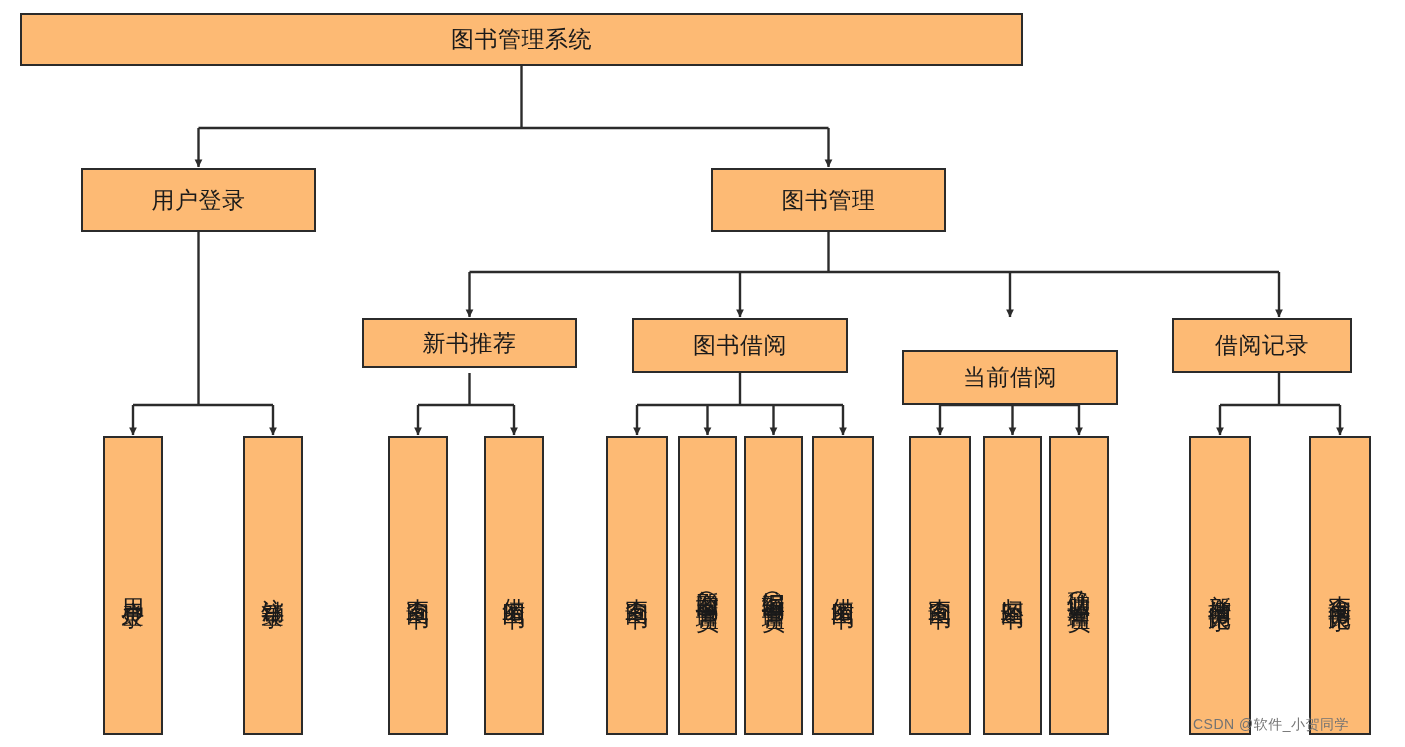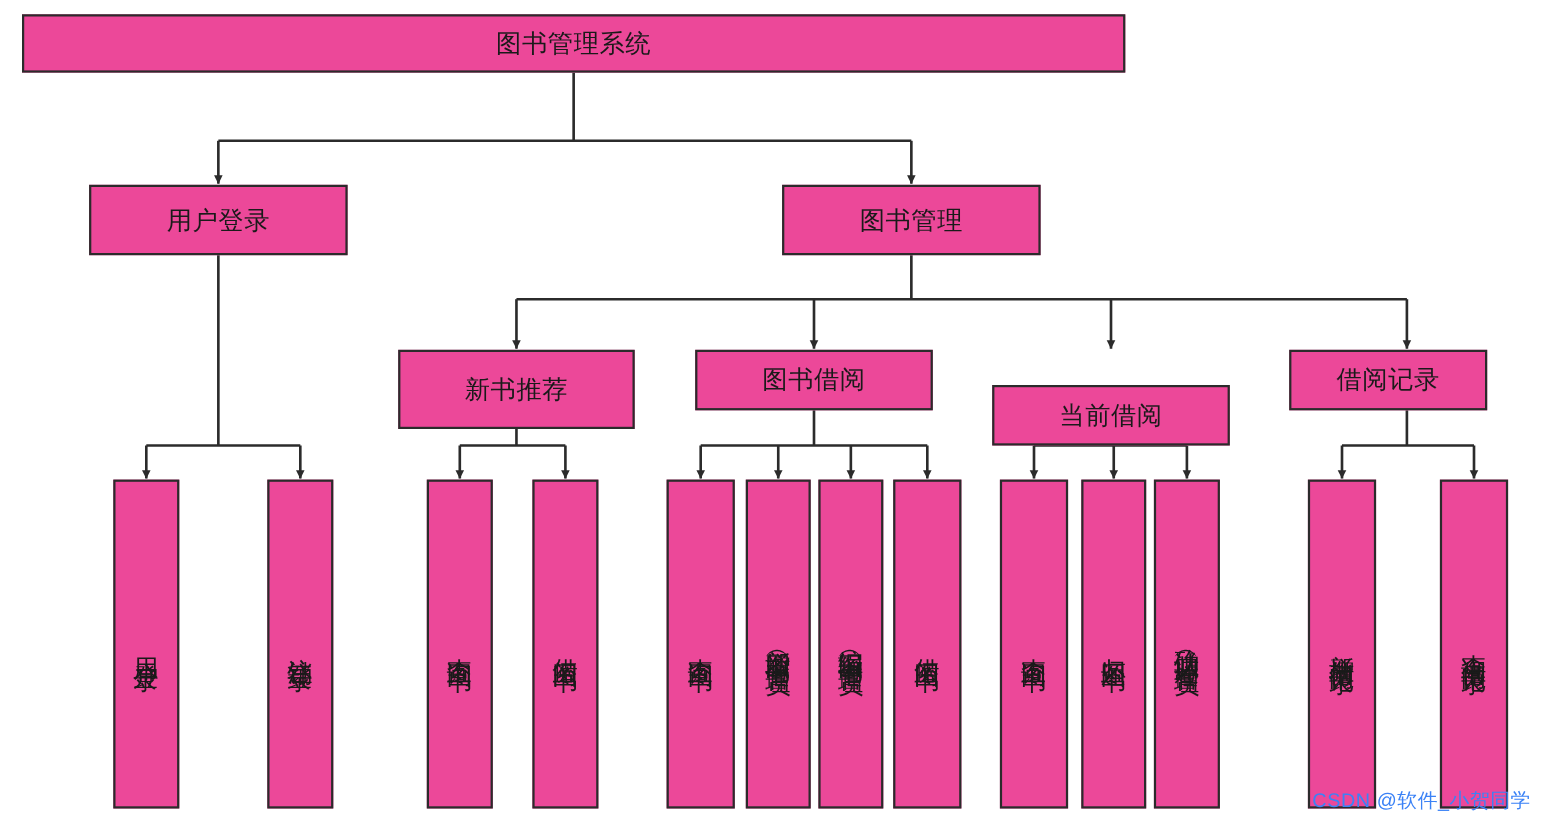--- a/index.html
+++ b/index.html
@@ -21,21 +21,21 @@
     position: absolute;
     left: 0;
     top: 0;
     width: 1405px;
     height: 747px;
   }
   .node-box {
     position: absolute;
     box-sizing: border-box;
     border: 2px solid #2b2b2b;
-    background: #ec4899;
+    background: #fdba74;
     display: flex;
     align-items: center;
     justify-content: center;
     overflow: hidden;
   }
   .node-label-h {
     font-size: 23px;
     color: #1a1a1a;
     line-height: 1.15;
     letter-spacing: 0.5px;
@@ -45,22 +45,22 @@
     font-size: 23px;
     color: #1a1a1a;
     writing-mode: vertical-rl;
     text-orientation: upright;
     letter-spacing: 3px;
     line-height: 1.15;
     white-space: nowrap;
   }
   .watermark {
     position: absolute;
-    font-size: 18px;
-    color: #3b82f6;
+    font-size: 14px;
+    color: #737373;
     white-space: nowrap;
     letter-spacing: 0.5px;
     pointer-events: none;
   }
 </style>
 </head>
 <body>
 
 <div id="diagram-root">
 
@@ -110,21 +110,21 @@
   <div id="node-layer">
       <div class="node-box" style="left: 20px; top: 13px; width: 1003px; height: 53px;">
         <span class="node-label-h">图书管理系统</span>
       </div>
       <div class="node-box" style="left: 81px; top: 168px; width: 235px; height: 64px;">
         <span class="node-label-h">用户登录</span>
       </div>
       <div class="node-box" style="left: 711px; top: 168px; width: 235px; height: 64px;">
         <span class="node-label-h">图书管理</span>
       </div>
-      <div class="node-box" style="left: 362px; top: 318px; width: 215px; height: 72px;">
+      <div class="node-box" style="left: 362px; top: 318px; width: 215px; height: 50px;">
         <span class="node-label-h">新书推荐</span>
       </div>
       <div class="node-box" style="left: 632px; top: 318px; width: 216px; height: 55px;">
         <span class="node-label-h">图书借阅</span>
       </div>
       <div class="node-box" style="left: 902px; top: 318px; width: 216px; height: 55px; margin-top: 32px;">
         <span class="node-label-h">当前借阅</span>
       </div>
       <div class="node-box" style="left: 1172px; top: 318px; width: 180px; height: 55px;">
         <span class="node-label-h">借阅记录</span>

